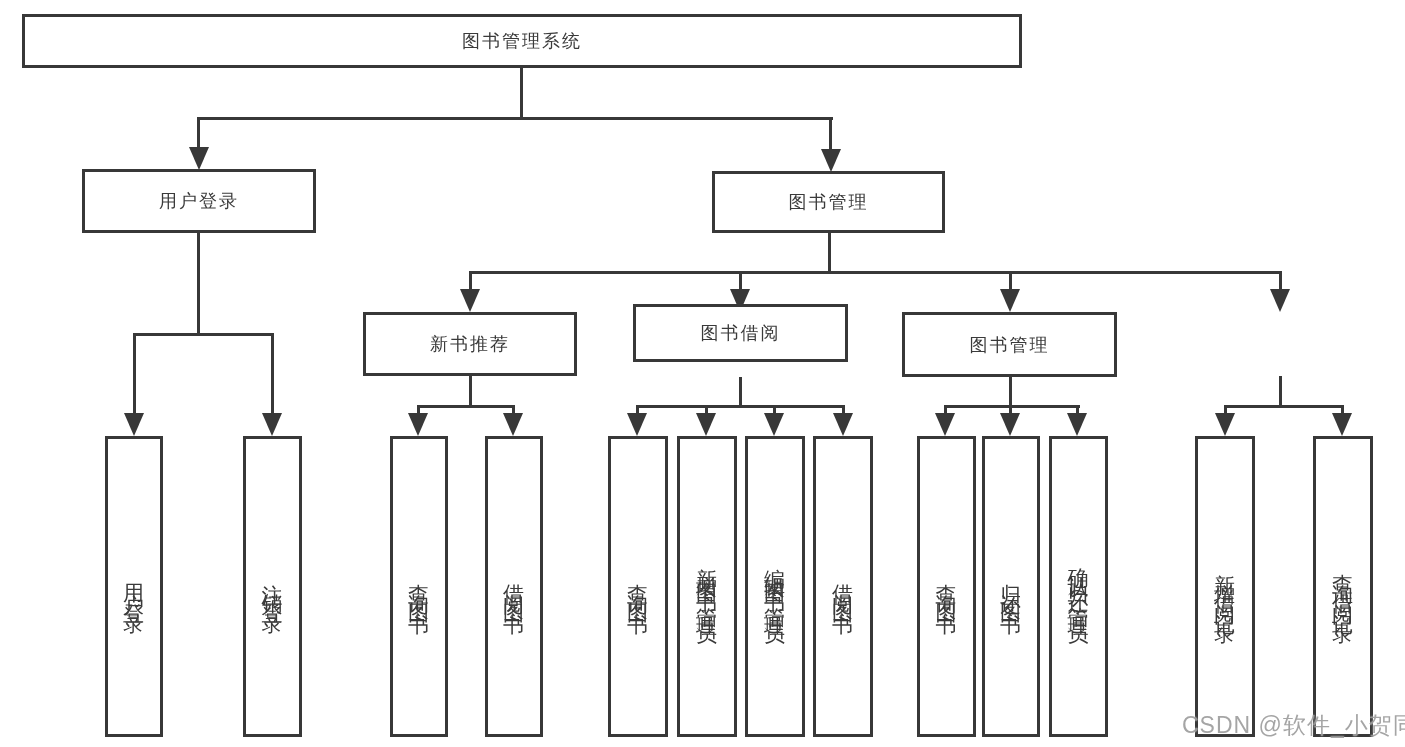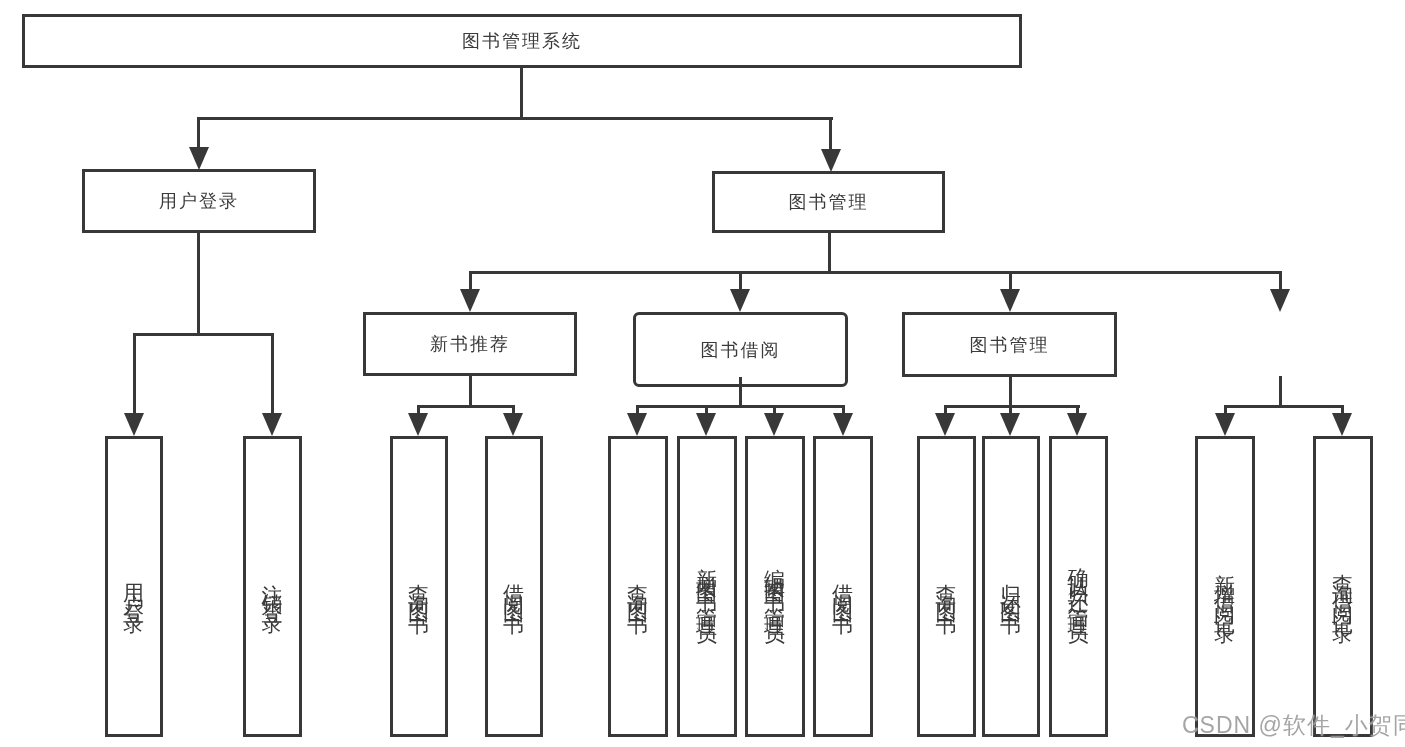--- a/index.html
+++ b/index.html
@@ -104,21 +104,21 @@
   <div class="vline" style="left:739px; top:271px; height:20px;"></div>
   <div class="arrow" style="left:730px; top:289px;"></div>
   <div class="vline" style="left:1009px; top:271px; height:20px;"></div>
   <div class="arrow" style="left:1000px; top:289px;"></div>
   <div class="vline" style="left:1279px; top:271px; height:20px;"></div>
   <div class="arrow" style="left:1270px; top:289px;"></div>
 
   <div class="box box-h" style="left:363px; top:312px; width:214px; height:64px;">
     <span>新书推荐</span>
   </div>
-  <div class="box box-h" style="left:633px; top:312px; width:215px; height:75px;border-radius:6px;">
+  <div class="box box-h" style="left:633px; top:304px; width:215px; height:58px;">
     <span>图书借阅</span>
   </div>
   <div class="box box-h" style="left:902px; top:312px; width:215px; height:65px;">
     <span>图书管理</span>
   </div>
 
   <div class="vline" style="left:469px; top:376px; height:31px;"></div>
   <div class="hline" style="left:417px; top:405px; width:98px;"></div>
   <div class="vline" style="left:417px; top:405px; height:10px;"></div>
   <div class="arrow" style="left:408px; top:413px;"></div>

